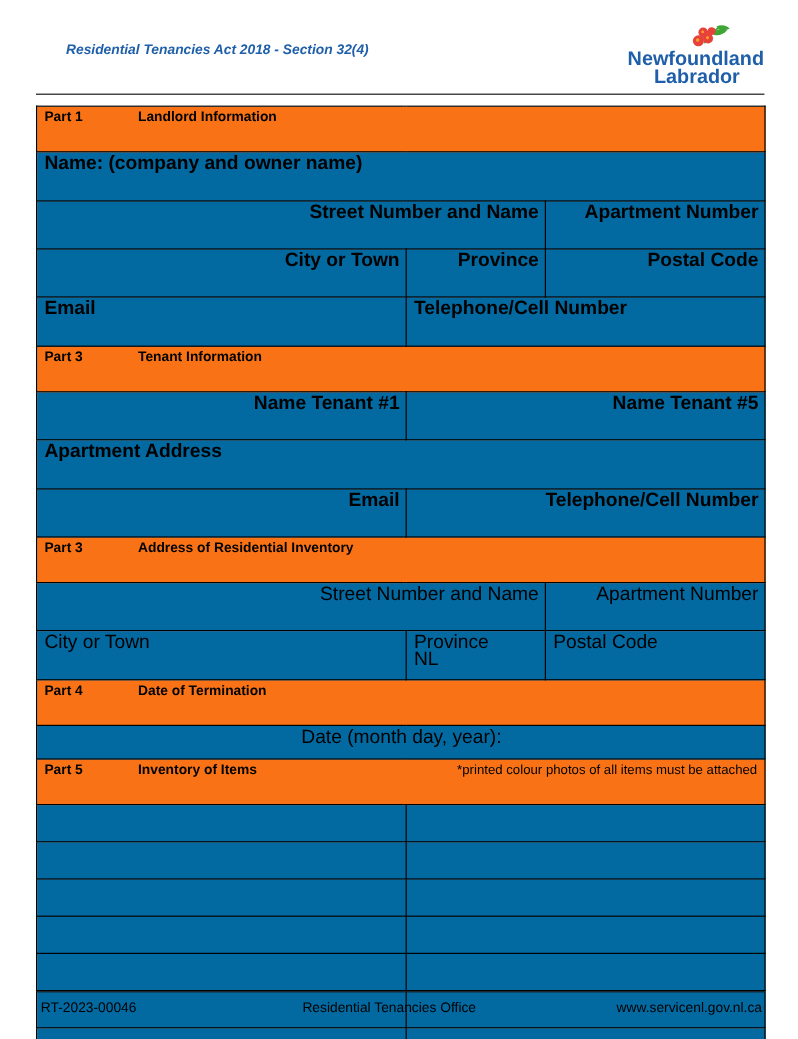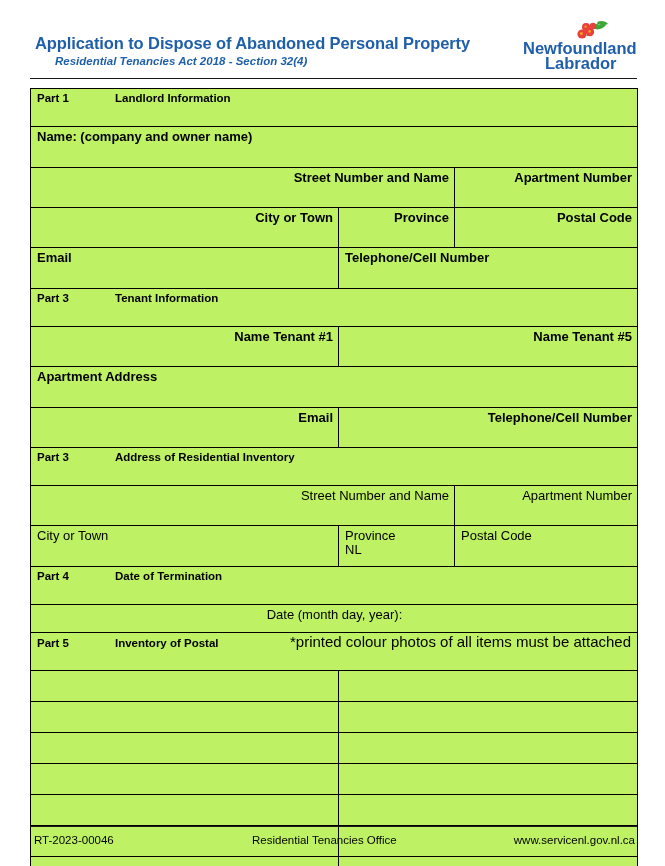--- a/index.html
+++ b/index.html
@@ -85,28 +85,28 @@
   }
   .tbl {
     width: 607px;
     border-collapse: collapse;
     table-layout: fixed;
   }
   .tbl td {
     border: 1px solid #000000;
     padding: 3px 5px 3px 6px;
     vertical-align: top;
-    font-size: 13px;
+    font-size: 16px;
     line-height: 14px;
-    background: #bef264;
+    background: #0369a1;
   }
 
   
   .part td {
-    background: #bef264;
+    background: #f97316;
     border-left: 1px solid #000000;
     border-right: 1px solid #000000;
     border-top: 1px solid #000000;
     border-bottom: 1px solid #000000;
     font-weight: bold;
     font-size: 11.5px;
     height: 16px;
     padding: 2px 6px 19px 6px;
   }
   .part .part-inner {
@@ -114,21 +114,21 @@
     align-items: baseline;
   }
   .part-no {
     display: inline-block;
     width: 78px;
     flex: 0 0 78px;
   }
   .part-title { flex: 1 1 auto; }
   .part-note {
     font-weight: normal;
-    font-size: 15px;
+    font-size: 11px;
     white-space: nowrap;
   }
 
   .b { font-weight: bold; }
   .r { font-weight: normal; }
 
   .h-name   { height: 34px; }
   .h-field  { height: 33px; text-align: right; }
   .h-field2 { height: 34px; }
   .h-inv    { height: 24px; }
@@ -171,21 +171,20 @@
     top: 0;
   }
 </style>
 </head>
 <body>
 
 <div class="page">
 
   <div class="header">
     <div class="title-block">
-      <div class="doc-title">Application to Dispose of Abandoned Personal Property</div>
       <div class="doc-subtitle">Residential Tenancies Act 2018 - Section 32(4)</div>
     </div>
 
     <div class="logo">
       <svg width="118" height="54" viewBox="0 0 118 54" xmlns="http://www.w3.org/2000/svg">
 
         <g>
           <path d="M64 16 C66 10, 72 6, 76 3" stroke="#3FA535" stroke-width="1.6" fill="none"></path>
           <path d="M60 17 C61 11, 65 7, 69 5" stroke="#3FA535" stroke-width="1.4" fill="none"></path>
           <path d="M70 8 C74 4, 80 3, 83 5 C80 9, 74 11, 70 8 Z" fill="#3FA535"></path>
@@ -302,21 +301,21 @@
         </tr>
 
         <tr>
           <td colspan="4" class="h-date r">Date (month day, year):</td>
         </tr>
 
         <tr class="part">
           <td colspan="4">
             <div class="part-inner">
               <span class="part-no">Part 5</span>
-              <span class="part-title">Inventory of Postal</span>
+              <span class="part-title">Inventory of Items</span>
               <span class="part-note">*printed colour photos of all items must be attached</span>
             </div>
           </td>
         </tr>
 
         <tr>
           <td colspan="2" class="h-inv"></td>
           <td colspan="2" class="h-inv"></td>
         </tr>
         <tr>

